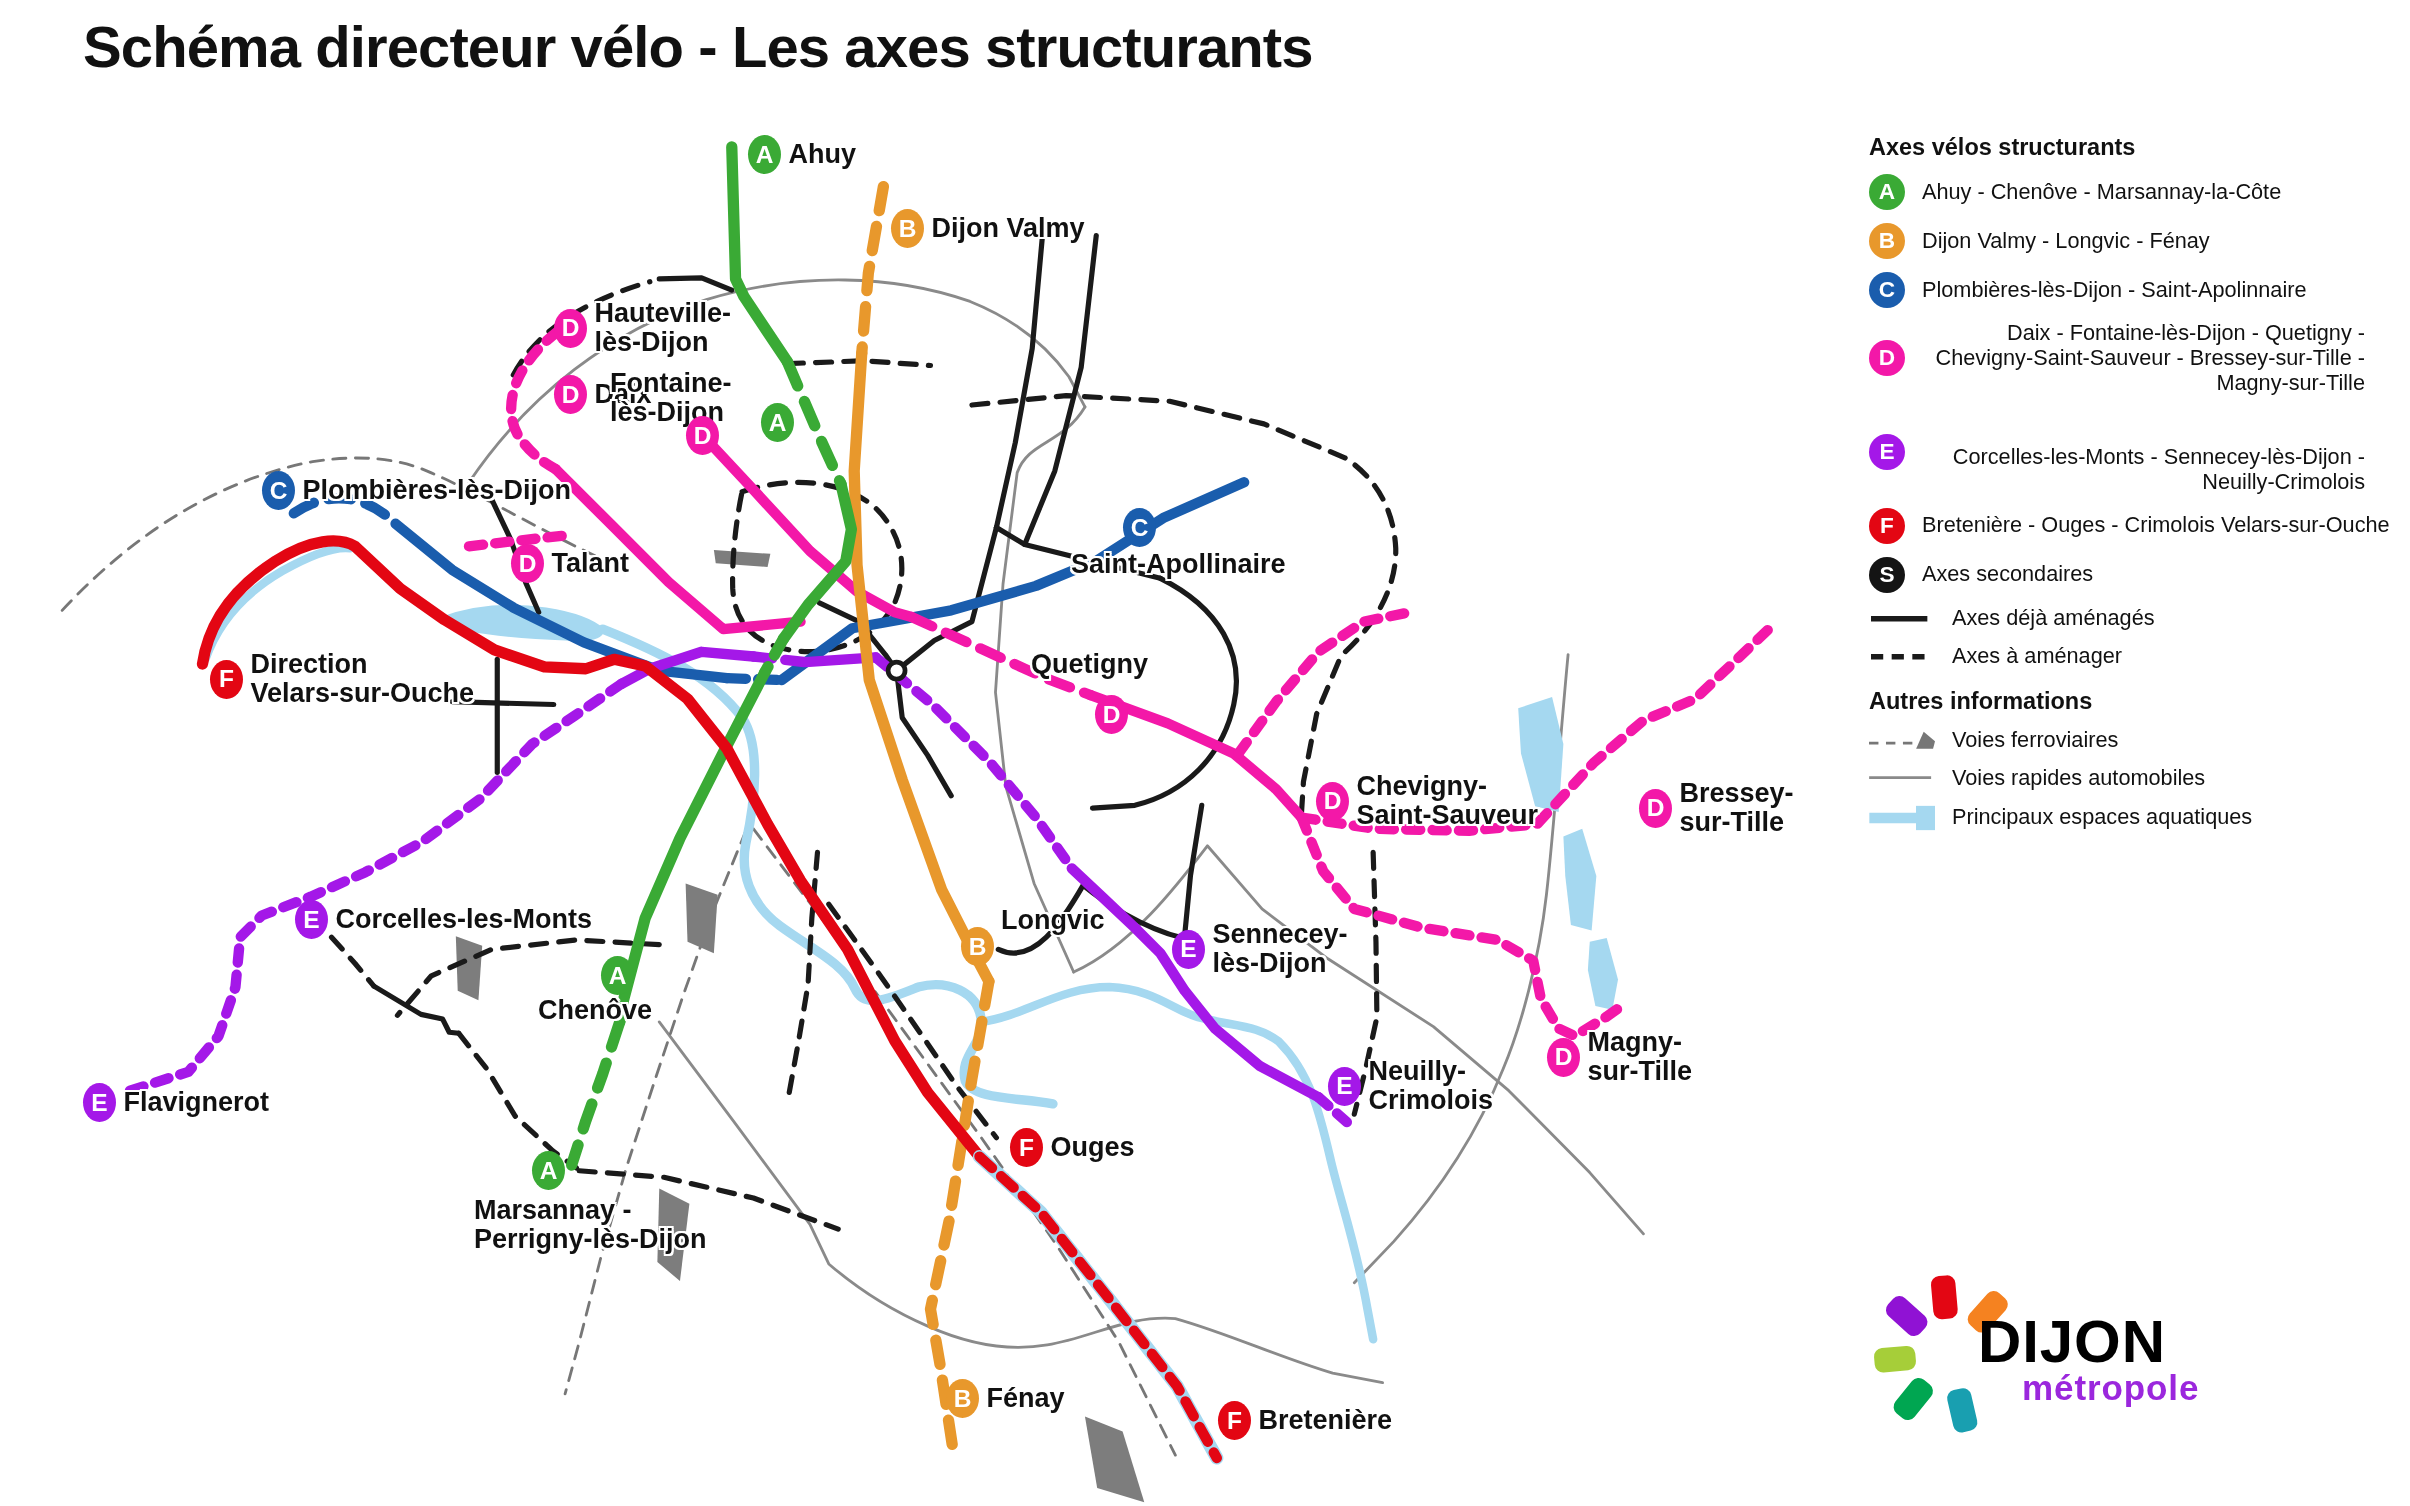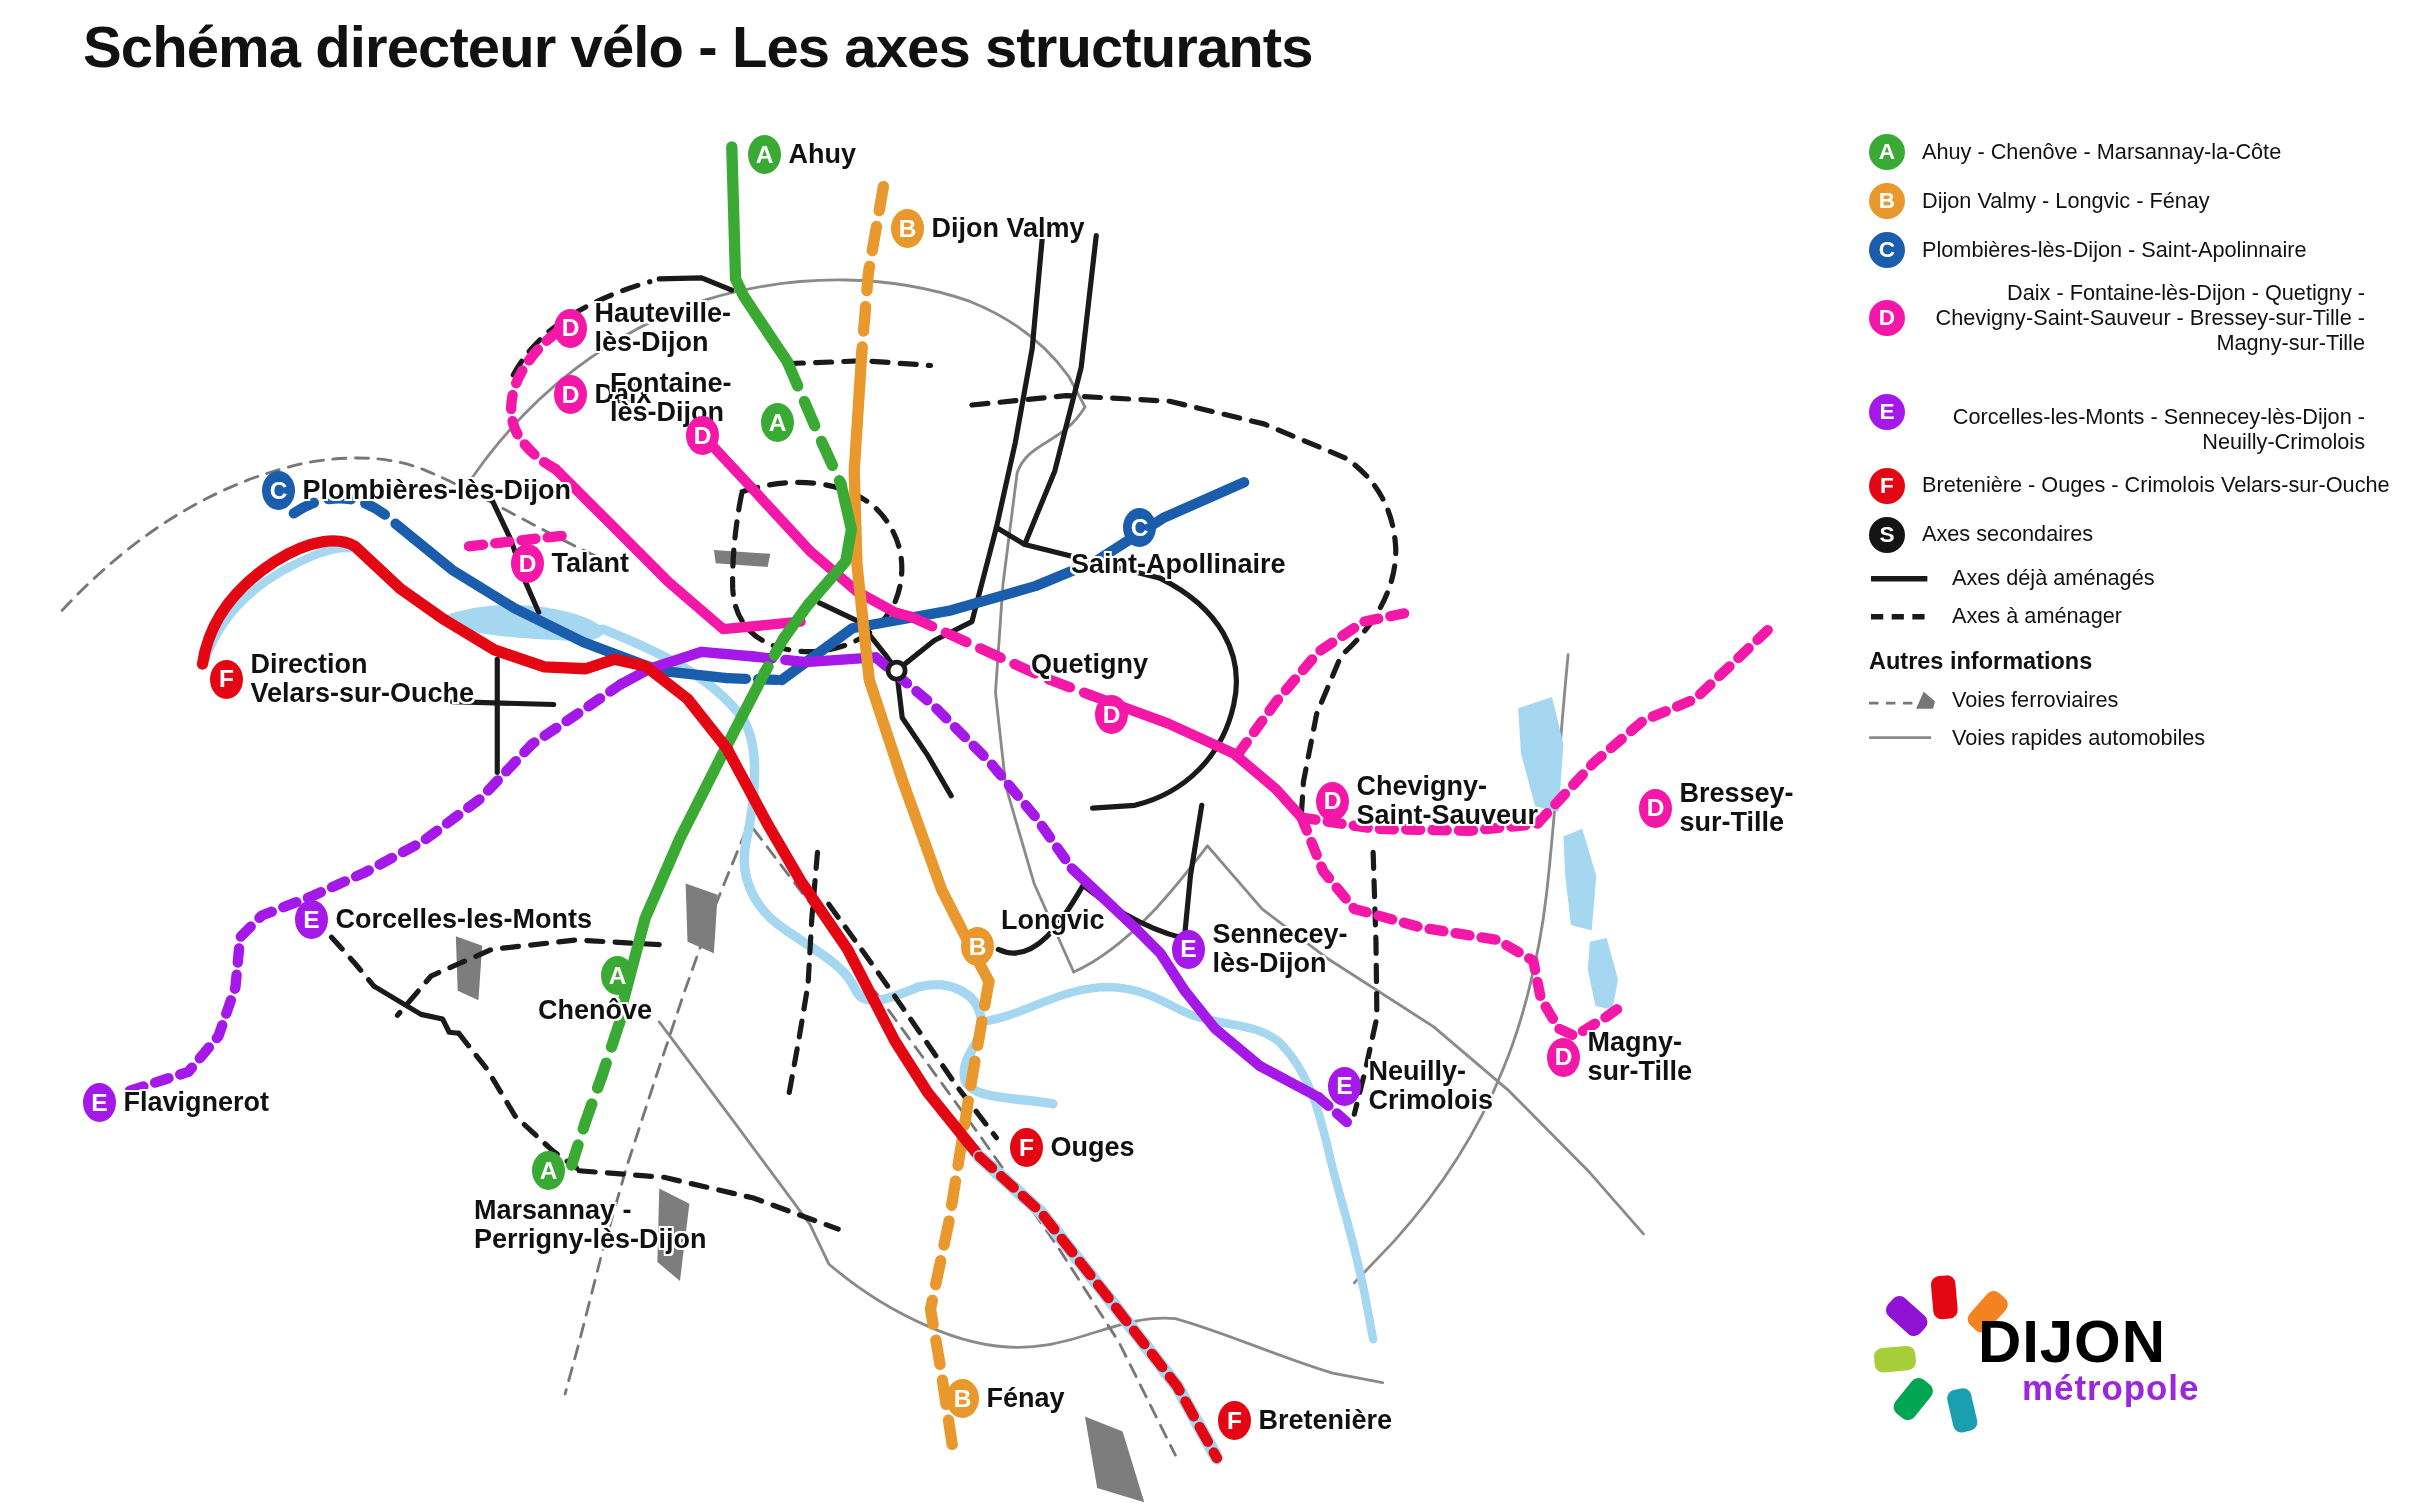--- a/index.html
+++ b/index.html
@@ -285,20 +285,21 @@
     <span class="badge b-B">B</span>
     <span class="lbl">Fénay</span>
   </div>
   <div class="maplabel" style="left:1218px;top:1401px;">
     <span class="badge b-F">F</span>
     <span class="lbl">Bretenière</span>
   </div>
 </div>
 
 <div class="legend">
+  <h3>Axes vélos structurants</h3>
 
   <div class="leg-row">
     <span class="badge b-A">A</span>
     <span class="leg-text">Ahuy - Chenôve - Marsannay-la-Côte</span>
   </div>
   <div class="leg-row">
     <span class="badge b-B">B</span>
     <span class="leg-text">Dijon Valmy - Longvic - Fénay</span>
   </div>
   <div class="leg-row">
@@ -351,20 +352,29 @@
     <span class="leg-text">Voies ferroviaires</span>
   </div>
   <div class="leg-row">
     <span class="leg-sample">
         <svg width="66" height="9.4" viewBox="0 0 70 10">
           <line x1="0" y1="5" x2="66" y2="5" stroke="#8a8a8a" stroke-width="3"></line>
         </svg>
       </span>
     <span class="leg-text">Voies rapides automobiles</span>
   </div>
+  <div class="leg-row">
+    <span class="leg-sample">
+        <svg width="75" height="28" viewBox="0 0 70 30">
+      <line x1="0" y1="15" x2="52" y2="15" stroke="#a5d8f0" stroke-width="11"></line>
+      <rect x="50" y="2" width="24" height="26" fill="#a5d8f0"></rect>
+        </svg>
+      </span>
+    <span class="leg-text">Principaux espaces aquatiques</span>
+  </div>
 </div>
 
 <div class="logo">
   <svg width="395" height="254" viewBox="0 0 420 270">
     <g transform="translate(95,128)">
       <g transform="rotate(-5)">
           <rect x="-13" y="-84" width="26" height="46" rx="9" fill="#e30613"></rect>
         </g>
       <g transform="rotate(42)">
           <rect x="-13" y="-84" width="26" height="46" rx="9" fill="#f58220"></rect>

